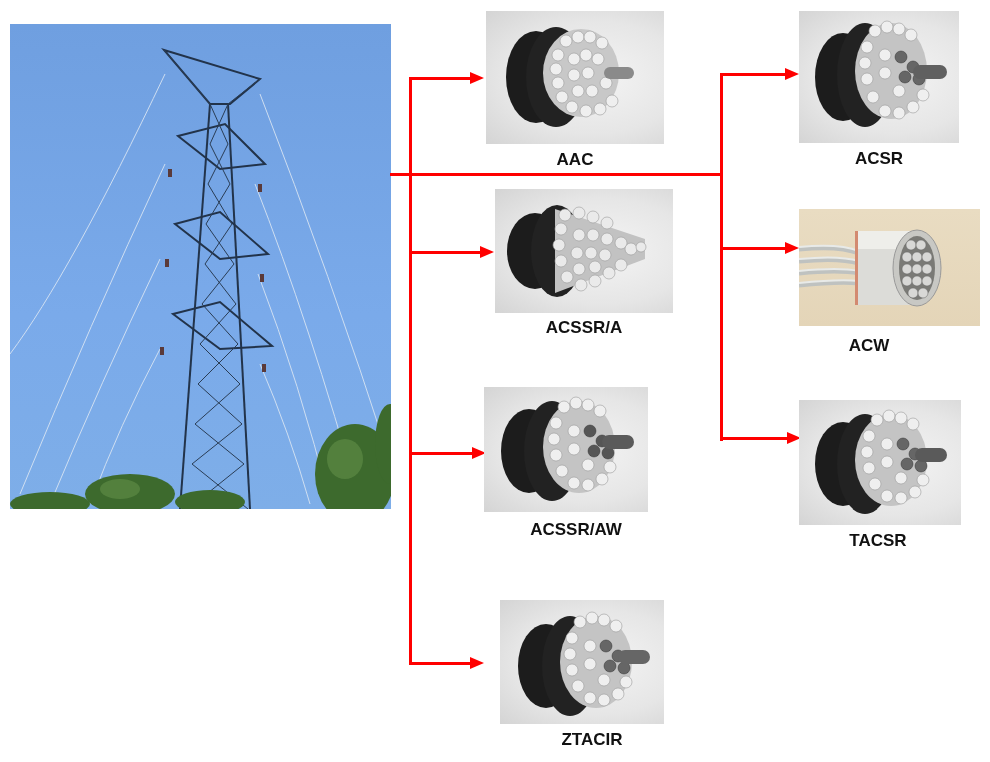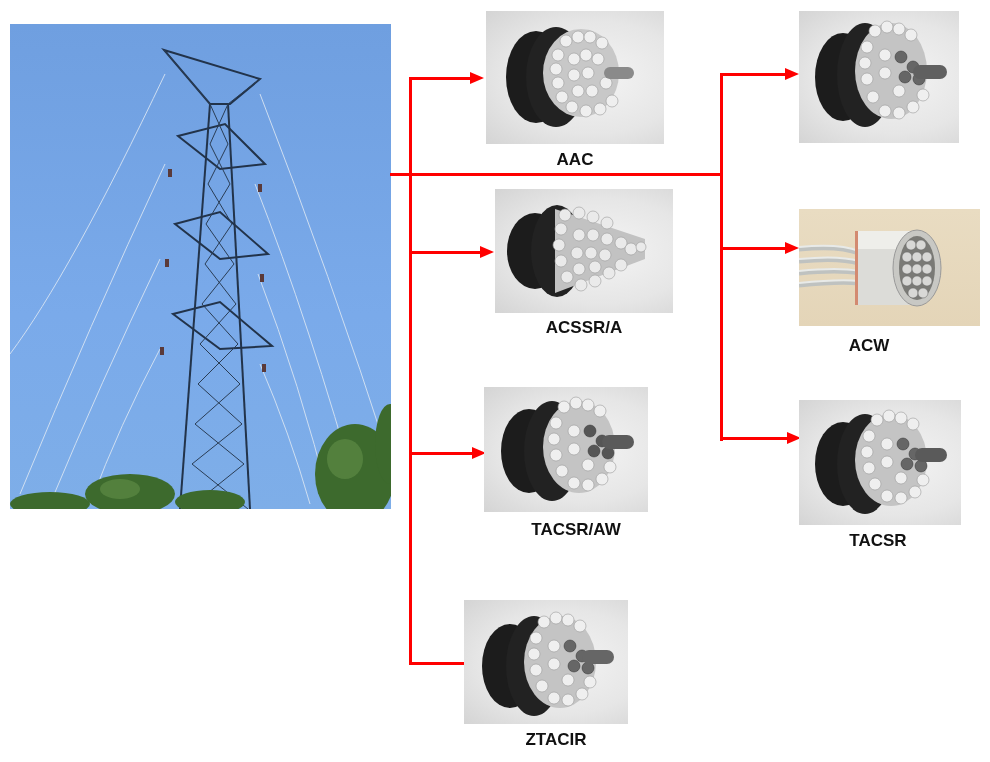--- a/index.html
+++ b/index.html
@@ -190,24 +190,24 @@
       </g>
       <g fill="#555" stroke="#333" stroke-width="0.5">
         <circle cx="106" cy="44" r="6"></circle>
           <circle cx="118" cy="54" r="6"></circle>
           <circle cx="110" cy="64" r="6"></circle>
           <circle cx="124" cy="66" r="6"></circle>
       </g>
       <rect x="118" y="48" width="32" height="14" rx="7" fill="#5a5a5a"></rect>
     </svg>
   </div>
-  <div class="product-label" style="left:0; top:133px; width:184px;">TACSR/AW</div>
-</div>
-
-<div class="product" style="left:464px; top:600px; width:180px; height:160px;text-decoration:underline;">
+  <div class="product-label" style="left:0; top:133px; width:184px;">ACSSR/AW</div>
+</div>
+
+<div class="product" style="left:500px; top:600px; width:180px; height:160px;text-decoration:underline;">
   <div class="product-photo grey cable" style="left:0; top:0; width:164px; height:124px;">
     <svg width="164" height="124" viewBox="0 0 164 124">
       <ellipse cx="46" cy="66" rx="28" ry="42" fill="#1c1c1c"></ellipse>
       <ellipse cx="70" cy="66" rx="28" ry="50" fill="#222"></ellipse>
       <ellipse cx="96" cy="62" rx="36" ry="46" fill="#c4c4c4"></ellipse>
       <g fill="#efefef" stroke="#9a9a9a" stroke-width="0.6">
         <circle cx="80" cy="22" r="6"></circle>
           <circle cx="92" cy="18" r="6"></circle>
           <circle cx="104" cy="20" r="6"></circle>
           <circle cx="116" cy="26" r="6"></circle>
@@ -260,20 +260,21 @@
       </g>
       <g fill="#666" stroke="#333" stroke-width="0.5">
         <circle cx="102" cy="46" r="6"></circle>
           <circle cx="114" cy="56" r="6"></circle>
           <circle cx="106" cy="66" r="6"></circle>
           <circle cx="120" cy="68" r="6"></circle>
       </g>
       <rect x="114" y="54" width="34" height="14" rx="7" fill="#606060"></rect>
     </svg>
   </div>
+  <div class="product-label" style="left:0; top:138px; width:160px;">ACSR</div>
 </div>
 
 <div class="product" style="left:799px; top:189px; width:181px; height:160px;margin-top:20px;">
   <div class="product-photo beige cable" style="left:0; top:0; width:181px; height:117px;">
     <svg width="181" height="117" viewBox="0 0 181 117">
       <g stroke="#bfc2c0" stroke-width="5" fill="none">
         <path d="M0 40 Q40 36 60 44"></path>
           <path d="M0 52 Q40 48 60 54"></path>
           <path d="M0 64 Q40 60 60 64"></path>
           <path d="M0 76 Q40 72 60 74"></path>

